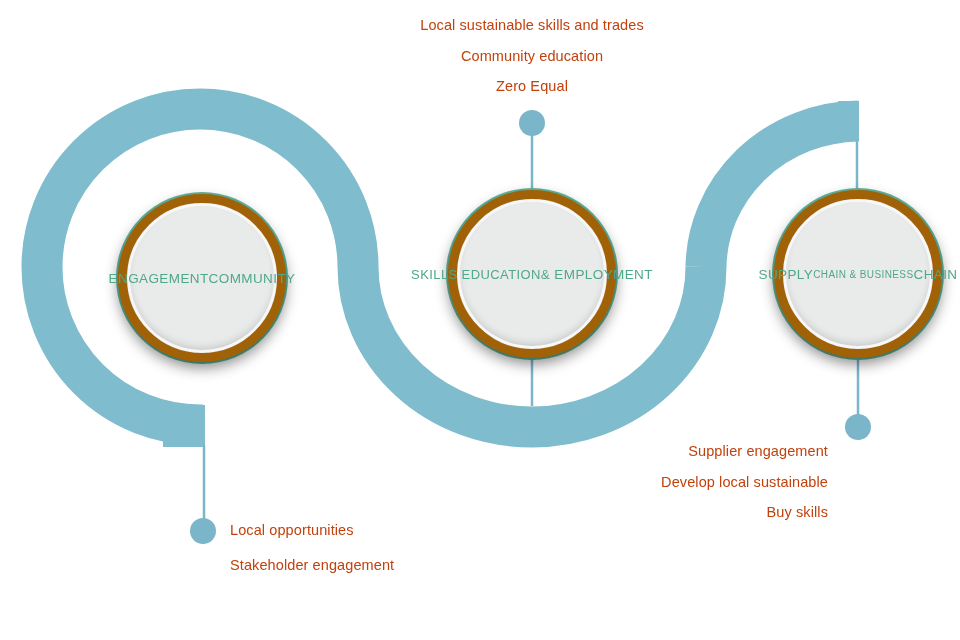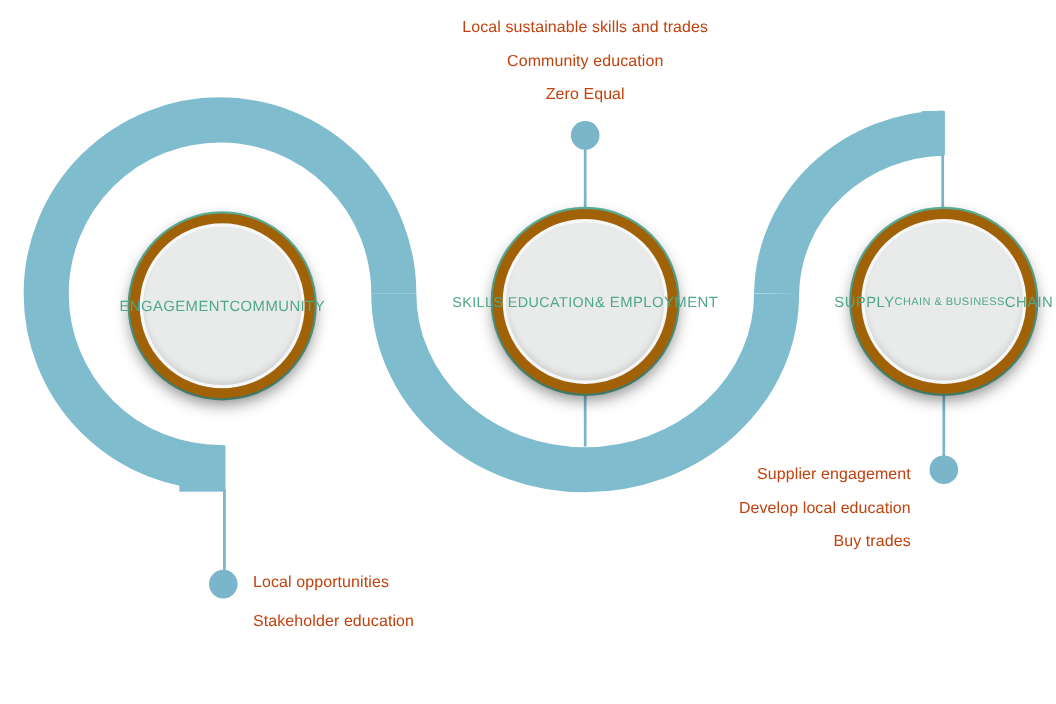--- a/index.html
+++ b/index.html
@@ -9,21 +9,21 @@
   .pillar { position: absolute; width: 168px; height: 168px; border-radius: 50%;
             background: #e9eaea; box-sizing: border-box;
             border: 9px solid #a16207;
             box-shadow: inset 0 0 0 3px #f7f7f7, inset 0 -4px 8px rgba(0,0,0,0.18), 0 6px 14px rgba(0,0,0,0.45), 0 0 0 2px #5fb79d;
             display: flex; flex-direction: row; align-items: center; justify-content: center; }
   .pillar .line { color: #4ea88c; font-size: 13.5px; letter-spacing: 0.4px; line-height: 29px;
                   text-align: center; white-space: nowrap; }
   .bullet { position: absolute; color: #c2410c; font-size: 14.5px; white-space: nowrap;
             letter-spacing: 0.1px; }
   .bullet.center { transform: translateX(-50%); }
-  .bullet.right { text-align: right; }
+  .bullet.right { text-align: right; margin-top: 20px; }
 </style>
 </head>
 <body>
 
 <svg id="diagram" viewBox="0 0 960 640" width="960" height="640">
   <g fill="none" stroke-width="41">
 
     <path d="M 203 425 L 200 425 A 158 158 0 1 1 358 267" stroke="#7fbccd"></path>
 
     <path d="M 358 267 A 174 160 0 0 0 706 267" stroke="#7fbccd"></path>
@@ -60,17 +60,17 @@
   <div class="line">SUPPLY</div>
   <div class="line" style="font-size:10px;">CHAIN &amp; BUSINESS</div>
   <div class="line">CHAIN</div>
 </div>
 
 <div class="bullet center" style="left:532px; top:17px;">Local sustainable skills and trades</div>
 <div class="bullet center" style="left:532px; top:48px;">Community education</div>
 <div class="bullet center" style="left:532px; top:78px;">Zero Equal</div>
 
 <div class="bullet right" style="right:132px; top:423px;">Supplier engagement</div>
-<div class="bullet right" style="right:132px; top:454px;">Develop local education</div>
-<div class="bullet right" style="right:132px; top:484px;">Buy trades</div>
+<div class="bullet right" style="right:132px; top:454px;">Develop local sustainable</div>
+<div class="bullet right" style="right:132px; top:484px;">Buy skills</div>
 
 <div class="bullet" style="left:230px; top:522px;">Local opportunities</div>
-<div class="bullet" style="left:230px; top:557px;">Stakeholder education</div>
+<div class="bullet" style="left:230px; top:557px;">Stakeholder engagement</div>
 
 </body></html>

